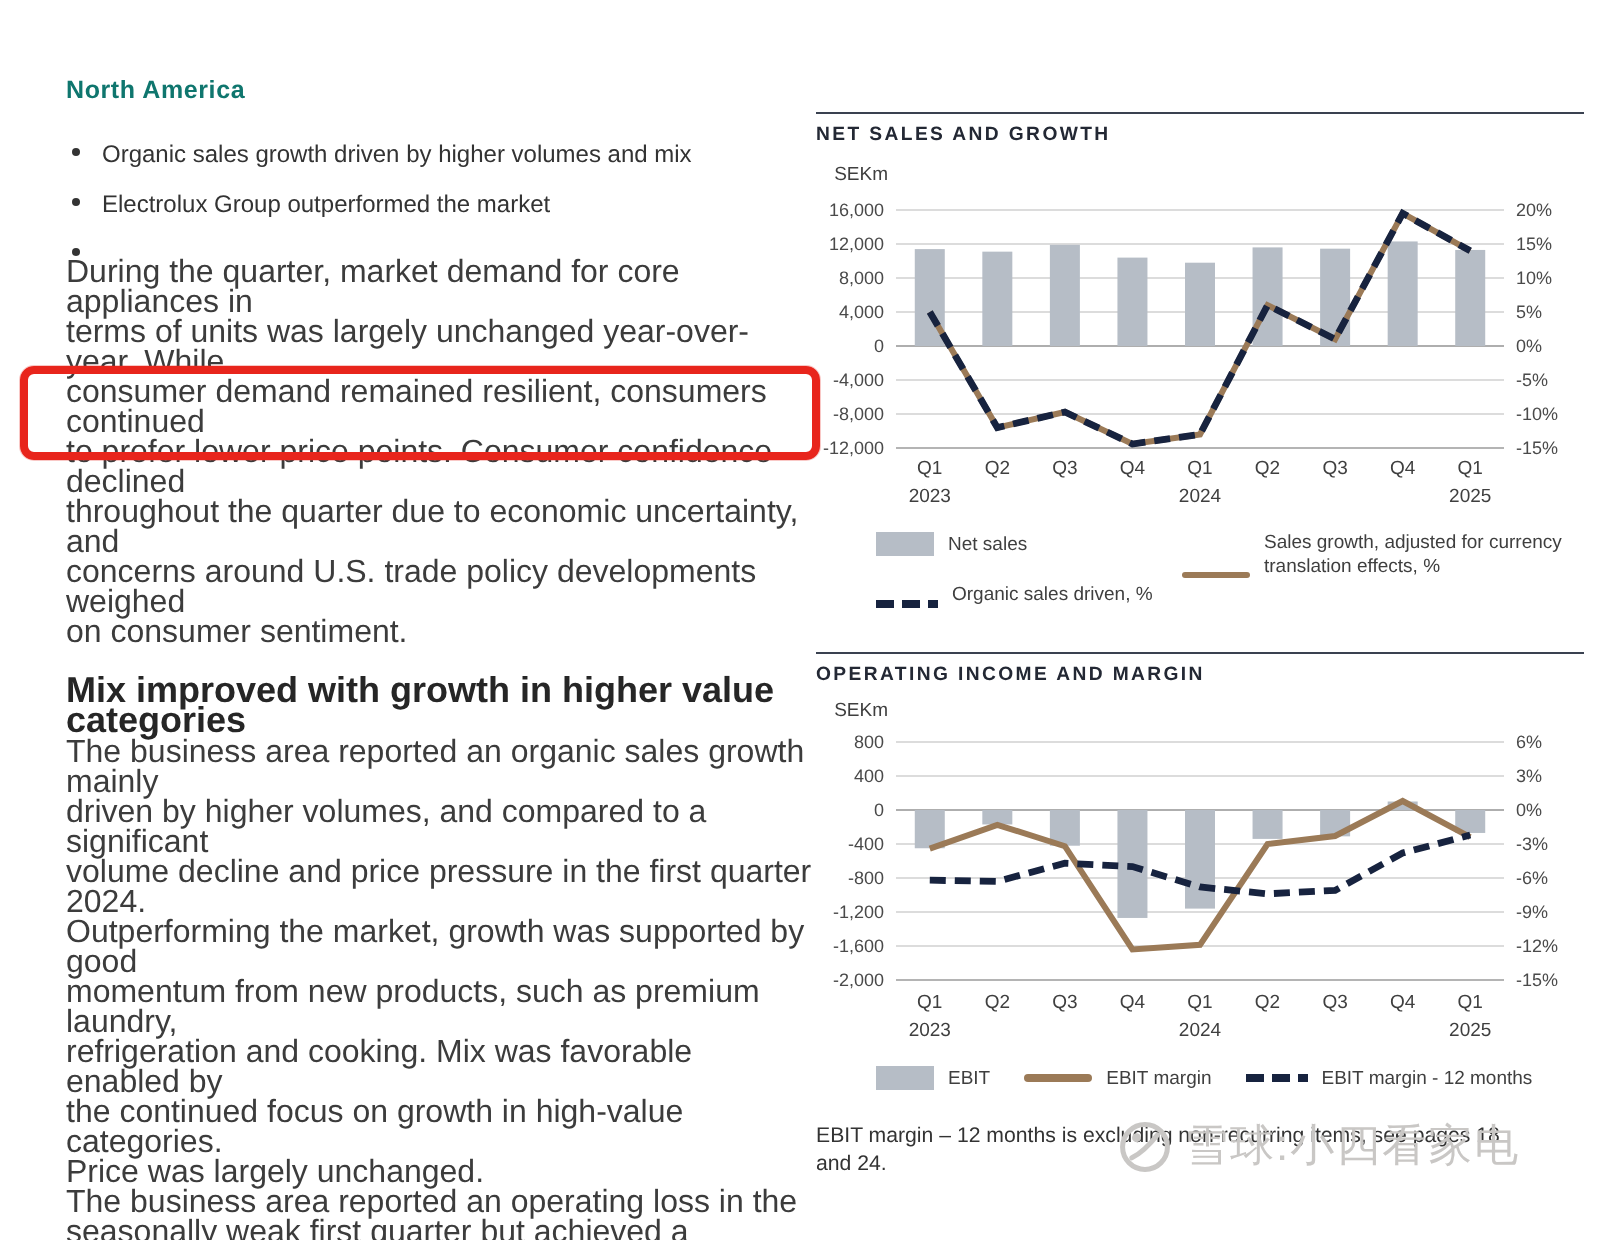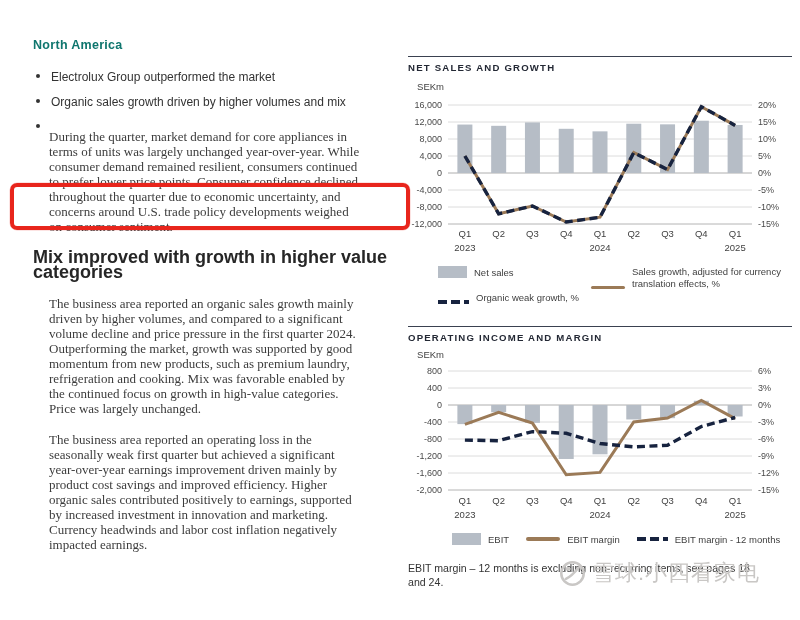--- a/index.html
+++ b/index.html
@@ -6,56 +6,56 @@
   body{
     width:800px;height:620px;position:relative;background:#ffffff;overflow:hidden;
     font-family:"Liberation Sans","DejaVu Sans",sans-serif;
     -webkit-font-smoothing:antialiased;
   }
   .left-col{position:absolute;left:33px;top:38px;width:374px;color:#3c3c3c;}
   .doc-heading{font-size:12.5px;font-weight:700;color:#0f766e;letter-spacing:.3px;}
   .bullets{list-style:none;margin:19px 0 0 0;padding:0;}
   .bullets li{position:relative;padding-left:18px;margin-bottom:12px;font-size:12px;color:#333;line-height:13px;}
   .bullets li .dot{position:absolute;left:3px;top:3px;width:4px;height:4px;border-radius:50%;background:#333;}
-  .para{font-size:13px;line-height:15px;white-space:pre-line;color:#3c3c3c;margin:16px;font-family:Liberation Serif, serif;}
+  .para{font-size:16px;line-height:15px;white-space:pre-line;color:#3c3c3c;margin:0;}
   .para-1{margin-top:20px;}
   .subhead{font-size:18px;font-weight:700;color:#262626;margin:14px 0 1px 0;line-height:15px;}
   .red-box{
     position:absolute;left:10px;top:183px;width:392px;height:39px;
     border:4px solid #e8251c;border-radius:7px;pointer-events:none;background:transparent;
     box-shadow:0 0 0 .5px rgba(232,37,28,.25);
   }
   .right-col{position:absolute;left:408px;top:56px;width:384px;}
   .chart-rule{border:0;border-top:1.6px solid #3a4150;height:0;margin:0;}
   .chart-title{font-size:9.6px;font-weight:700;letter-spacing:1.2px;color:#232834;margin-top:5px;}
   .chart-svg{display:block;margin-top:4px;}
   svg text{font-family:"Liberation Sans","DejaVu Sans",sans-serif;}
   .legend-1{position:relative;height:48px;font-size:9.5px;color:#3f3f3f;}
   .li-abs{position:absolute;display:flex;align-items:flex-end;gap:7px;}
   .sw-bar{width:29px;height:12px;flex:0 0 auto;}
   .sw-line{width:34px;height:3.5px;margin-top:4px;flex:0 0 auto;border-radius:2px;}
   .sw-dash{width:31px;height:4px;margin-top:4px;flex:0 0 auto;}
   .lg-label{line-height:11.5px;}
   .lg-wrap{width:172px;white-space:normal;}
-  .legend-2{display:flex;align-items:center;gap:17px;margin:2px 0 0 44px;font-size:9.5px;color:#3f3f3f;}
+  .legend-2{display:flex;align-items:center;gap:17px;margin:2px 0 0 30px;font-size:9.5px;color:#3f3f3f;}
   .legend-2 .li-row{display:flex;align-items:center;gap:7px;}
   .legend-2 .sw-line,.legend-2 .sw-dash{margin-top:0;}
   .chart-block-2{margin-top:13px;}
   .footnote{font-size:10.6px;line-height:13.5px;color:#333;margin-top:17px;white-space:pre-line;width:380px;}
   .watermark{position:absolute;left:558px;top:558px;display:flex;align-items:center;gap:5px;color:#c9c7c5;}
   .watermark-text{font-size:22px;letter-spacing:1px;font-weight:400;}
 </style>
 </head>
 <body>
 
 <div class="left-col">
   <div class="doc-heading">North America</div>
   <ul class="bullets">
+    <li><span class="dot"></span><span>Organic sales growth driven by higher volumes and mix</span></li>
     <li><span class="dot"></span><span>Electrolux Group outperformed the market</span></li>
-    <li><span class="dot"></span><span>Organic sales growth driven by higher volumes and mix</span></li>
     <li><span class="dot"></span></li>
   </ul>
   <p class="para para-1">During the quarter, market demand for core appliances in
 terms of units was largely unchanged year-over-year. While
 consumer demand remained resilient, consumers continued
 to prefer lower price points. Consumer confidence declined
 throughout the quarter due to economic uncertainty, and
 concerns around U.S. trade policy developments weighed
 on consumer sentiment.</p>
   <div class="subhead">Mix improved with growth in higher value categories</div>
@@ -138,21 +138,21 @@
         <text x="327.11111111111114" y="160" text-anchor="middle" font-size="9.5" fill="#3f3f3f">Q1</text>
         <text x="327.11111111111114" y="174" text-anchor="middle" font-size="9.5" fill="#3f3f3f">2025</text>
       </svg>
     <div class="legend-1">
       <div class="li-abs" style="left:30px;top:1px;">
         <span class="sw-bar" style="background: rgb(182, 189, 198);"></span>
         <span class="lg-label">Net sales</span>
       </div>
       <div class="li-abs" style="left:30px;top:27px;">
         <span class="sw-dash" style="background: repeating-linear-gradient(90deg, rgb(23, 35, 63) 0px, rgb(23, 35, 63) 9px, transparent 9px, transparent 13px);"></span>
-        <span class="lg-label">Organic weak growth, %</span>
+        <span class="lg-label">Organic sales driven, %</span>
       </div>
       <div class="li-abs" style="left:183px;top:1px;">
         <span class="sw-line" style="background: rgb(155, 122, 87);"></span>
         <span class="lg-label lg-wrap">Sales growth, adjusted for currency translation effects, %</span>
       </div>
     </div>
   </div>
 
   <div class="chart-block-2">
     <hr class="chart-rule">

